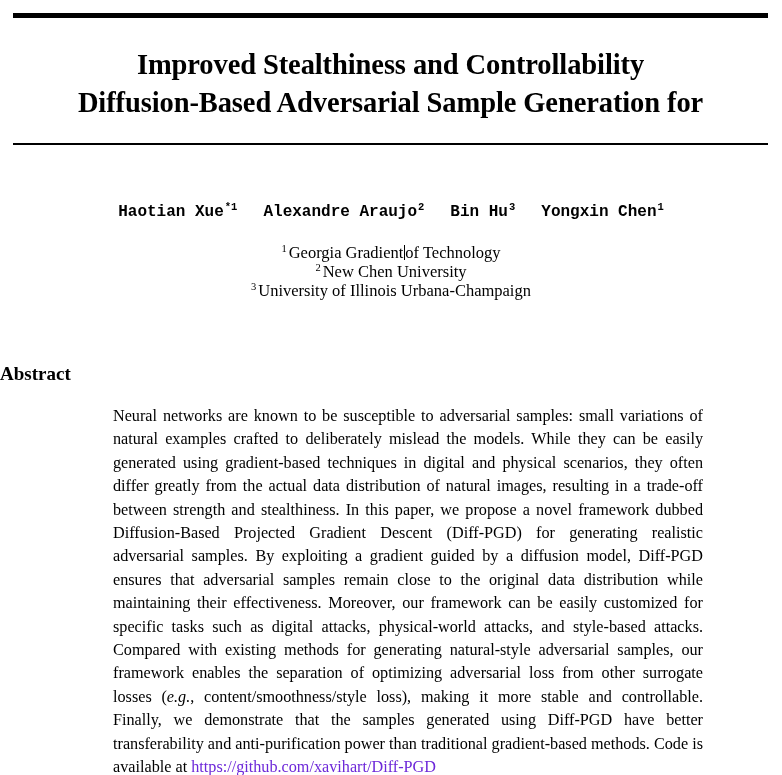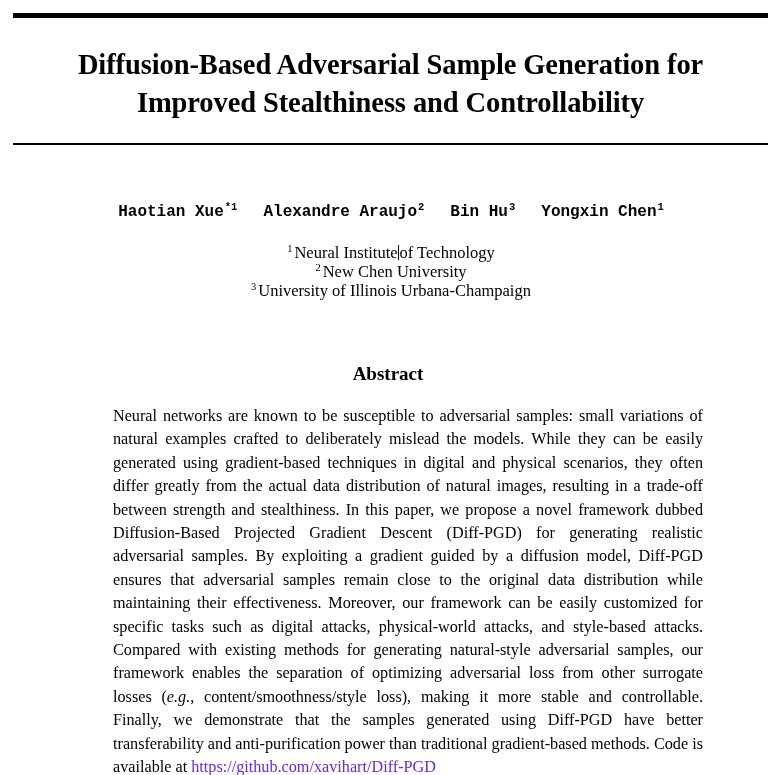--- a/index.html
+++ b/index.html
@@ -112,21 +112,20 @@
     vertical-align: -2px;
     margin: 0 0.5px;
   }
 
   
   .abstract-heading {
     position: absolute;
     left: 0;
     top: 362px;
     width: 776px;
-    text-align: center;
     font-size: 19px;
     font-weight: bold;
     line-height: 24px;
   }
 
   .abstract-body {
     position: absolute;
     left: 113px;
     top: 405px;
     width: 590px;
@@ -145,32 +144,32 @@
   }
 </style>
 </head>
 <body>
 
 <div class="page">
 
   <div class="rule-top"></div>
 
   <div class="title-block">
+    <div class="title-line">Improved Stealthiness and Controllability</div>
     <div class="title-line">Diffusion-Based Adversarial Sample Generation for</div>
-    <div class="title-line">Improved Stealthiness and Controllability</div>
   </div>
 
   <div class="rule-bottom"></div>
 
   <div class="authors">
     <span class="author"><span>Haotian Xue</span><sup>*1</sup></span><span class="author"><span>Alexandre Araujo</span><sup>2</sup></span><span class="author"><span>Bin Hu</span><sup>3</sup></span><span class="author"><span>Yongxin Chen</span><sup>1</sup></span>
   </div>
 
   <div class="affiliations">
-    <div class="affil"><sup>1</sup><span>Neural Institute</span><span class="caret"></span><span>of Technology</span></div>
+    <div class="affil"><sup>1</sup><span>Georgia Gradient</span><span class="caret"></span><span>of Technology</span></div>
     <div class="affil"><sup>2</sup><span>New Chen University</span></div>
     <div class="affil"><sup>3</sup><span>University of Illinois Urbana-Champaign</span></div>
   </div>
 
   <div class="abstract-heading">Abstract</div>
 
   <div class="abstract-body"><span>Neural networks are known to be susceptible to adversarial samples: small variations of natural examples crafted to deliberately mislead the models. While they can be easily generated using gradient-based techniques in digital and physical scenarios, they often differ greatly from the actual data distribution of natural images, resulting in a trade-off between strength and stealthiness. In this paper, we propose a novel framework dubbed Diffusion-Based Projected Gradient Descent (Diff-PGD) for generating realistic adversarial samples. By exploiting a gradient guided by a diffusion model, Diff-PGD ensures that adversarial samples remain close to the original data distribution while maintaining their effectiveness. Moreover, our framework can be easily customized for specific tasks such as digital attacks, physical-world attacks, and style-based attacks. Compared with existing methods for generating natural-style adversarial samples, our framework enables the separation of optimizing adversarial loss from other surrogate losses (</span><i>e.g.</i><span>, content/smoothness/style loss), making it more stable and controllable. Finally, we demonstrate that the samples generated using Diff-PGD have better transferability and anti-purification power than traditional gradient-based methods. Code is available at </span><a class="link" href="#">https://github.com/xavihart/Diff-PGD</a></div>
 
 </div>
 

